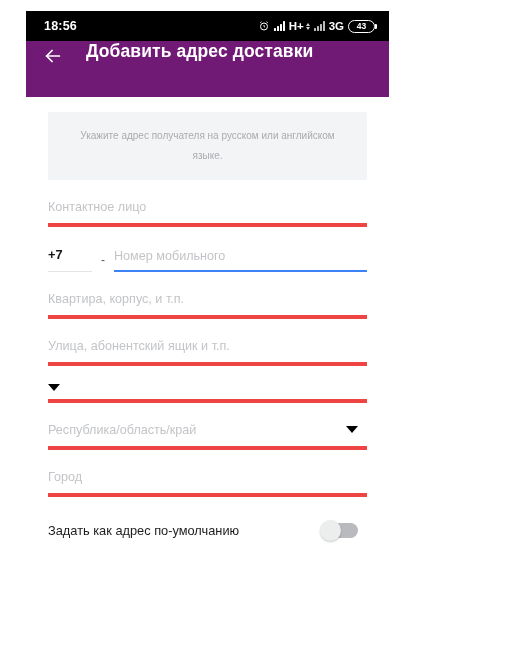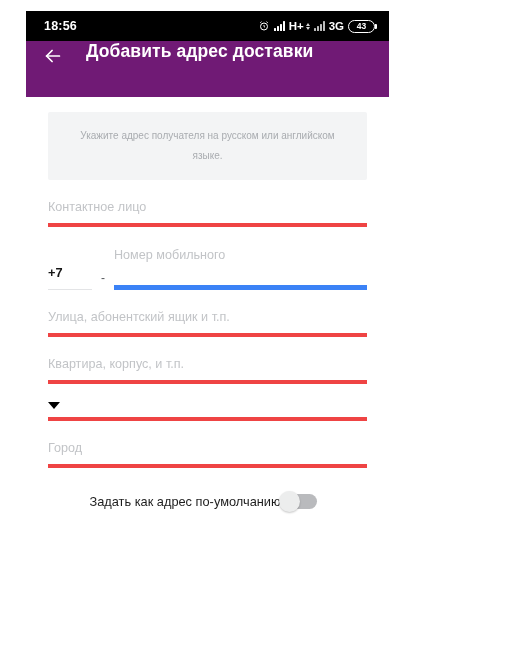--- a/index.html
+++ b/index.html
@@ -204,22 +204,22 @@
   .dash {
     width: 22px;
     flex: none;
     text-align: center;
     color: #55585c;
     font-size: 12px;
     padding-bottom: 5px;
   }
   .pnum {
     flex: 1 1 auto;
-    border-bottom: 5px solid #3b82f6;
-    padding-bottom: 21px;
+    border-bottom: 2px solid #3b82f6;
+    padding-bottom: 5px;
   }
 
   
   .select-row .line {
     display: flex;
     align-items: center;
     justify-content: space-between;
   }
   .chev {
     width: 0; height: 0;
@@ -228,21 +228,21 @@
     border-top: 7px solid #000000;
     flex: none;
     margin-bottom: 1px;
   }
   .chev.inset { margin-right: 9px; }
 
   
   .toggle-row {
     display: flex;
     align-items: center;
-    justify-content: center;
+    justify-content: space-between;
     padding-top: 26px;
   }
   .toggle-label {
     font-size: 12.8px;
     color: #1d1d1d;
   }
   .switch {
     position: relative;
     width: 36px;
     height: 15px;
@@ -326,36 +326,42 @@
         <div class="ftext">+7</div>
       </div>
       <div class="dash">-</div>
       <div class="pnum">
         <div class="ftext">Номер мобильного</div>
       </div>
     </div>
 
     <div class="field">
       <div class="line">
+        <div class="ftext">Квартира, корпус, и т.п.</div>
+      </div>
+    </div>
+
+    <div class="field">
+      <div class="line">
         <div class="ftext">Улица, абонентский ящик и т.п.</div>
       </div>
     </div>
 
-    <div class="field">
-      <div class="line">
-        <div class="ftext">Квартира, корпус, и т.п.</div>
-      </div>
-    </div>
-
     <div class="field select-row">
       <div class="line">
         <span class="chev"></span>
       </div>
     </div>
 
+    <div class="field select-row">
+      <div class="line">
+        <div class="ftext">Республика/область/край</div>
+        <span class="chev inset"></span>
+      </div>
+    </div>
 
     <div class="field">
       <div class="line">
         <div class="ftext">Город</div>
       </div>
     </div>
 
 
     <div class="toggle-row">
       <div class="toggle-label">Задать как адрес по-умолчанию</div>

